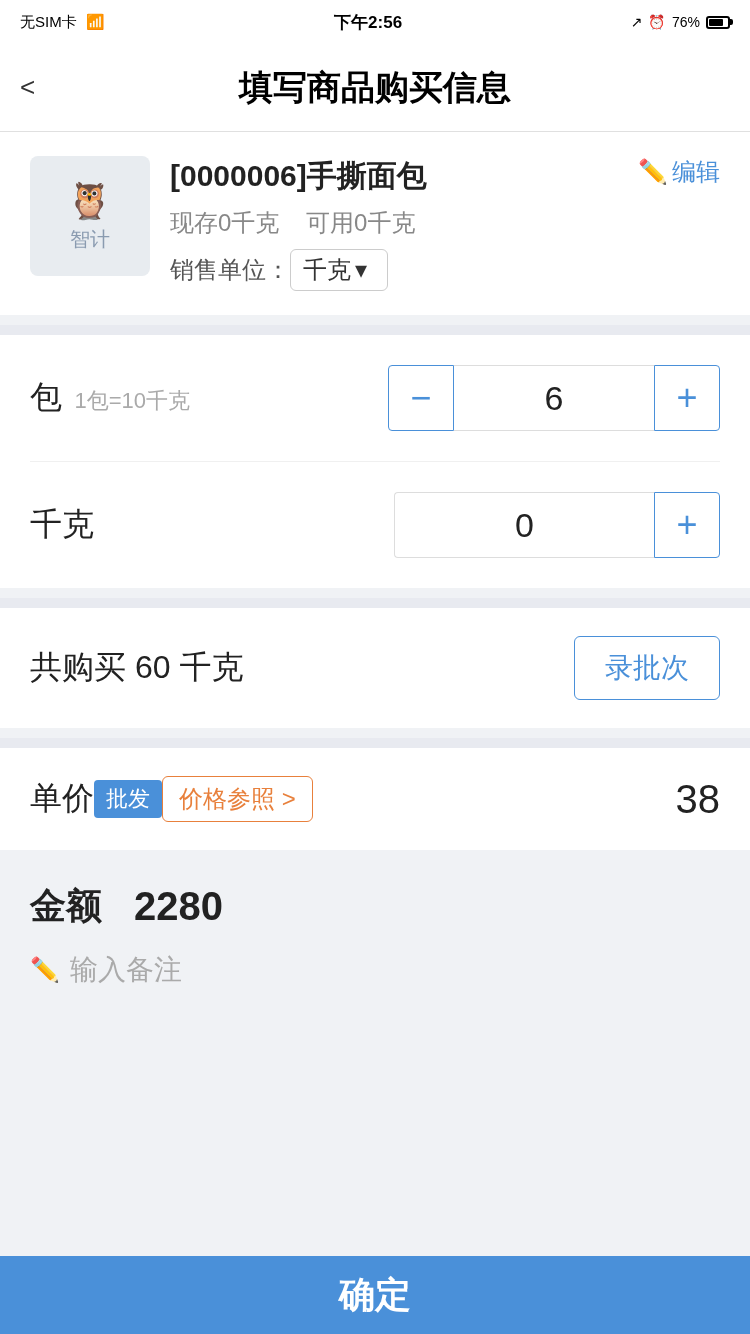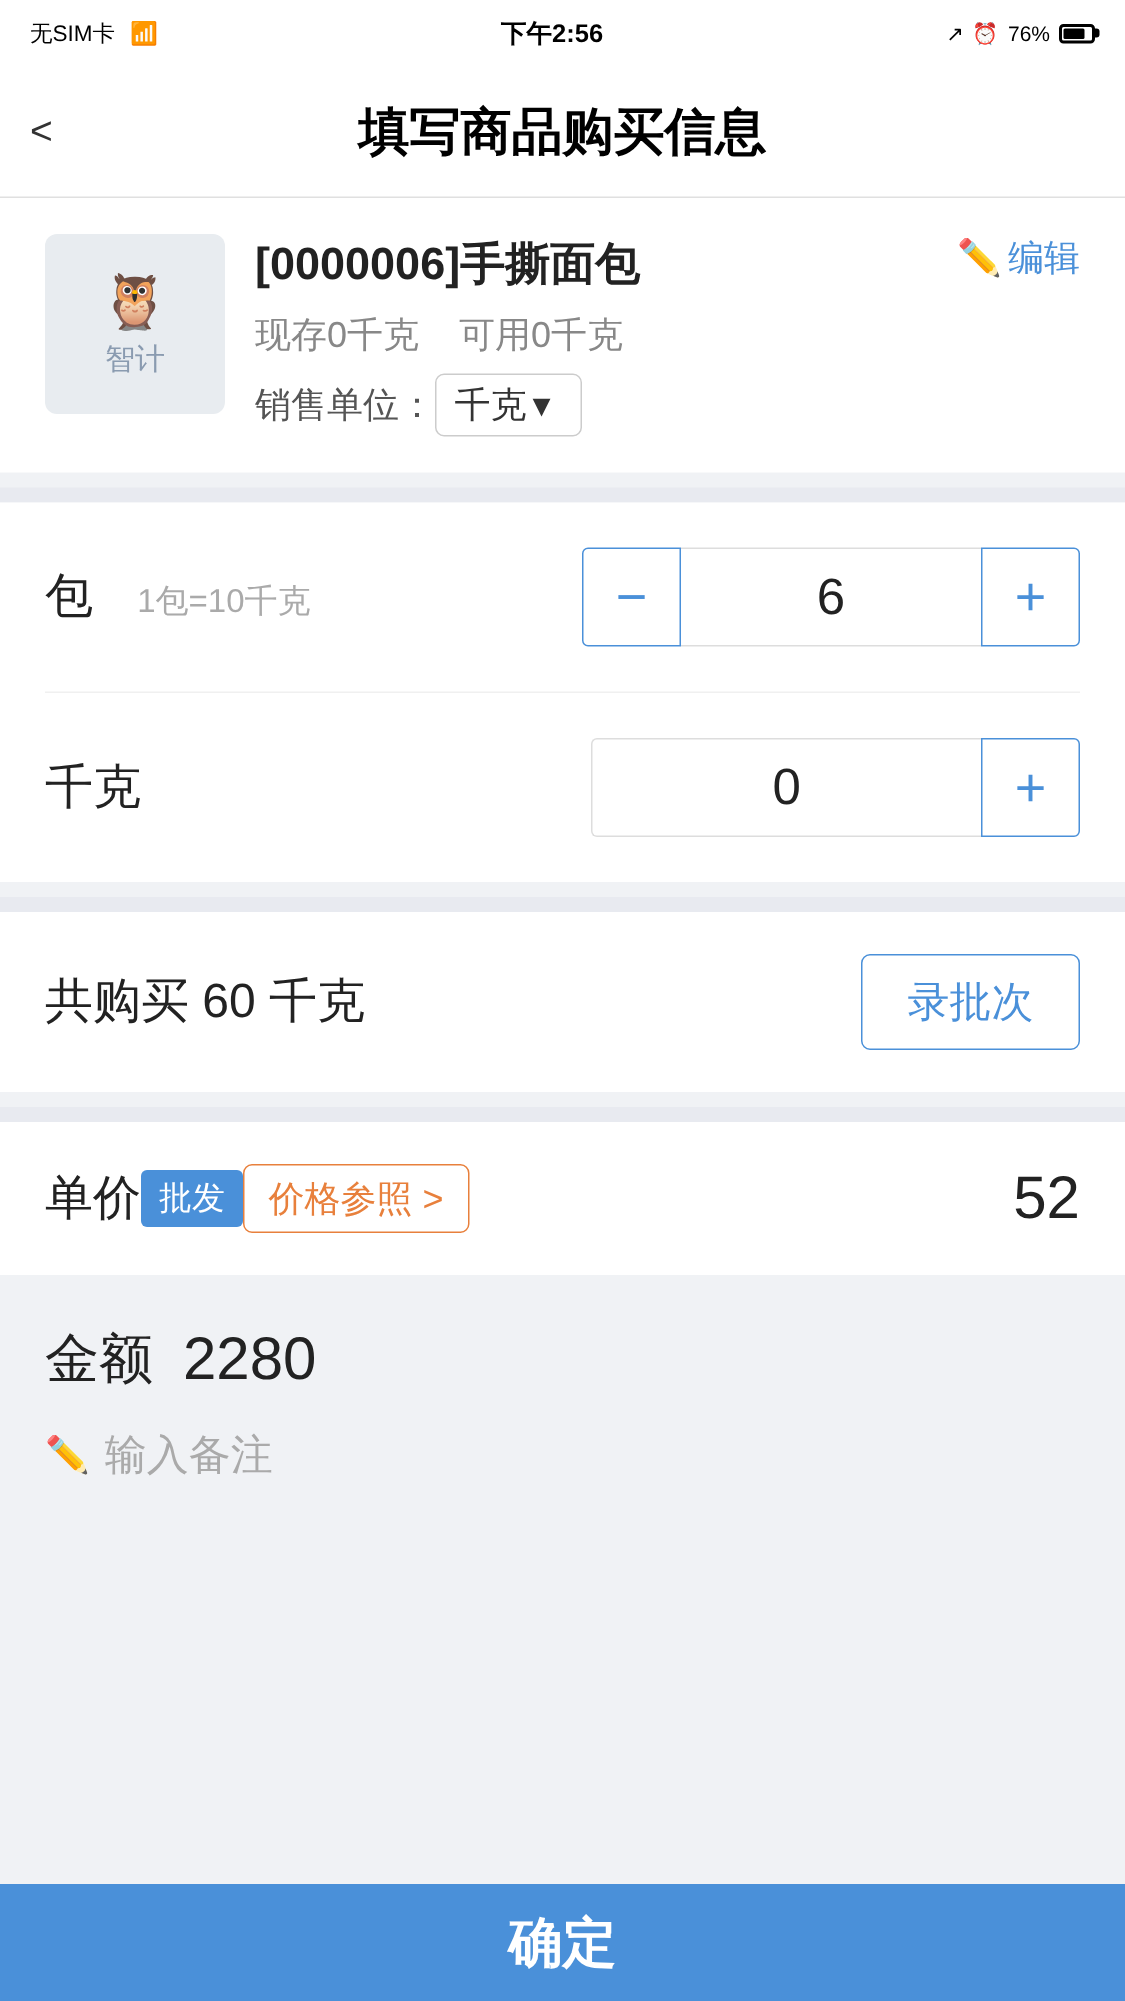--- a/index.html
+++ b/index.html
@@ -161,21 +161,21 @@
       display: flex;
       align-items: center;
       justify-content: space-between;
       padding: 30px 0;
       border-bottom: 1px solid #f0f0f0;
     }
     .qty-row:last-child { border-bottom: none; }
     .qty-sublabel {
       font-size: 22px;
       color: #aaa;
-      margin-left: 25px;
+      margin-left: 8px;
     }
     .qty-controls {
       display: flex;
       align-items: center;
     }
     .qty-btn {
       width: 66px;
       height: 66px;
       border: 1.5px solid #4a90d9;
       background: #fff;
@@ -276,24 +276,24 @@
     }
 
     
     .amount-section {
       background: #f0f2f5;
       padding: 28px 30px 20px;
     }
     .amount-row {
       display: flex;
       align-items: center;
-      gap: 20px;
+      gap: 32px;
       font-size: 36px;
       color: #222;
-      font-weight: 400;
+      font-weight: 700;
       margin-bottom: 20px;
       text-align: right;
     }
     .amount-value {
       font-size: 40px;
     }
     .remark-row {
       display: flex;
       align-items: center;
       gap: 10px;
@@ -414,21 +414,21 @@
   <button class="batch-btn">录批次</button>
 </div>
 <div style="height:10px;background:#e8eaf0;"></div>
 
 <div class="price-section">
   <div class="price-left">
     <span class="price-label">单价</span>
     <span class="price-badge">批发</span>
     <button class="price-ref-btn">价格参照 &gt;</button>
   </div>
-  <span class="price-value">52</span>
+  <span class="price-value">38</span>
 </div>
 
 <div class="amount-section">
   <div class="amount-row">
     <span>金额</span>
     <span class="amount-value">2280</span>
   </div>
   <div class="remark-row">
     <span class="pencil-icon">✏️</span>
     <span>输入备注</span>

